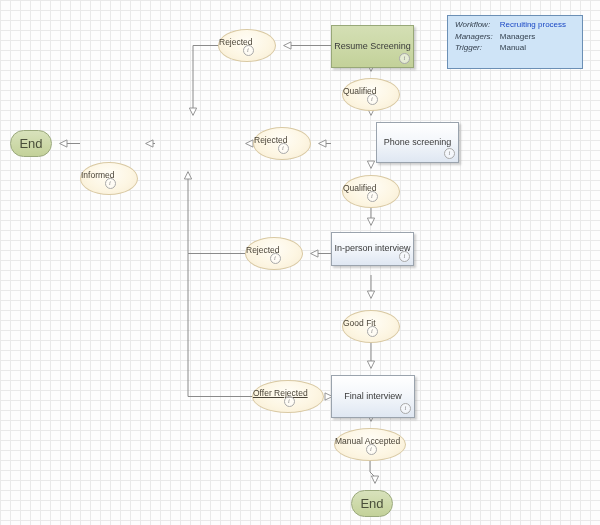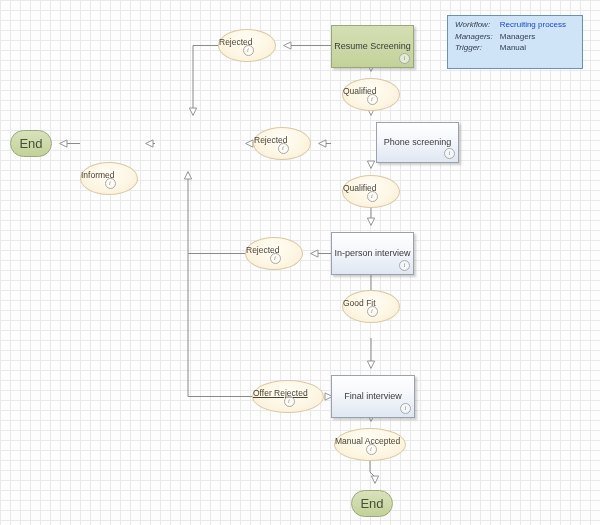--- a/index.html
+++ b/index.html
@@ -154,21 +154,21 @@
     <span>Resume Screening</span>
     <span class="info">i</span>
   </div>
 
 
   <div class="node task" style="left:331px;top:122px;width:83px;height:41px;margin-left:45px;">
     <span>Phone screening</span>
     <span class="info">i</span>
   </div>
 
-  <div class="node task" style="left:331px;top:232px;width:83px;height:43px;">
+  <div class="node task" style="left:331px;top:232px;width:83px;height:34px;">
     <span>In-person interview</span>
     <span class="info">i</span>
   </div>
 
   <div class="node task" style="left:331px;top:375px;width:84px;height:43px;">
     <span>Final interview</span>
     <span class="info">i</span>
   </div>
 
   <div class="node trans" style="left:218px;top:29px;width:58px;height:33px;">
@@ -194,21 +194,21 @@
   <div class="node trans" style="left:342px;top:175px;width:58px;height:33px;">
     <span>Qualified</span>
     <span class="info">i</span>
   </div>
 
   <div class="node trans" style="left:245px;top:237px;width:58px;height:33px;">
     <span>Rejected</span>
     <span class="info">i</span>
   </div>
 
-  <div class="node trans" style="left:342px;top:290px;width:58px;height:33px;">
+  <div class="node trans" style="left:342px;top:310px;width:58px;height:33px;">
     <span>Good Fit</span>
     <span class="info">i</span>
   </div>
 
   <div class="node trans" style="left:252px;top:380px;width:72px;height:33px;text-decoration:underline;">
     <span>Offer Rejected</span>
     <span class="info">i</span>
   </div>
 
   <div class="node trans" style="left:334px;top:428px;width:72px;height:33px;">

